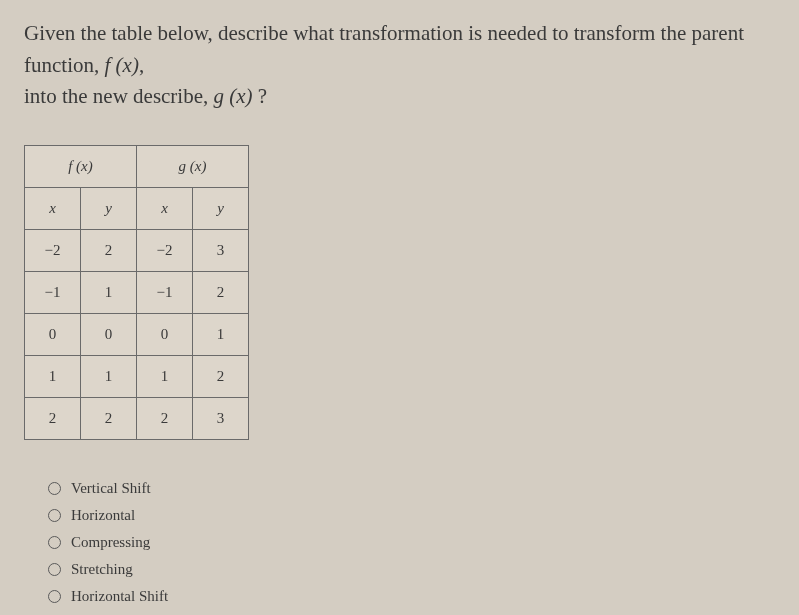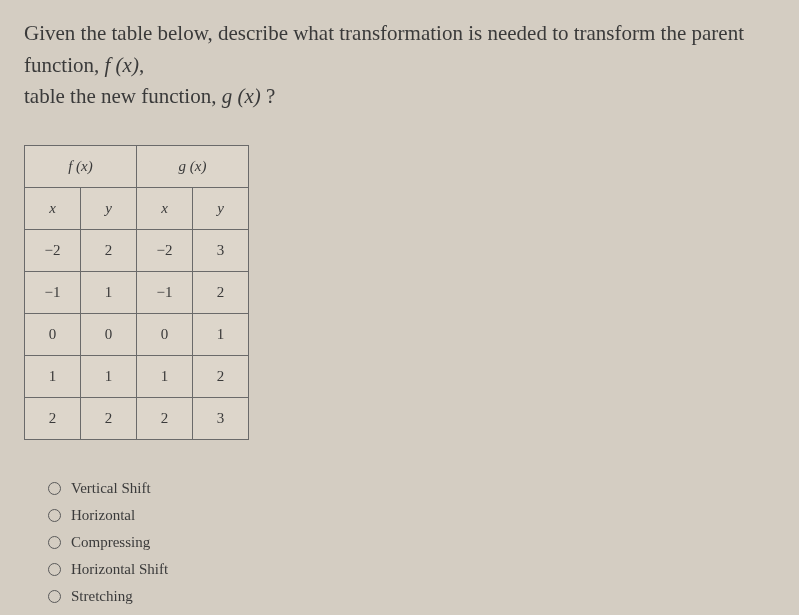--- a/index.html
+++ b/index.html
@@ -67,21 +67,21 @@
     }
     .option-label {
       font-size: 15px;
     }
   </style>
 </head>
 <body>
 
 <div class="question-text">
   <span>Given the table below, describe what transformation is needed to transform the parent function, </span><span class="math-var">f (x)</span><span>,</span><br>
-  <span>table the new function, </span><span class="math-var">g (x)</span><span> ?</span>
+  <span>into the new describe, </span><span class="math-var">g (x)</span><span> ?</span>
 </div>
 
 <table>
   <tbody>
       <tr>
     <th colspan="2" class="func-header">f (x)</th>
     <th colspan="2" class="func-header">g (x)</th>
   </tr>
   <tr>
     <th class="sub-header">x</th>
@@ -130,19 +130,19 @@
   <div class="option">
     <span class="radio-circle"></span>
     <span class="option-label">Horizontal</span>
   </div>
   <div class="option">
     <span class="radio-circle"></span>
     <span class="option-label">Compressing</span>
   </div>
   <div class="option">
     <span class="radio-circle"></span>
-    <span class="option-label">Horizontal Shift</span>
+    <span class="option-label">Stretching</span>
   </div>
   <div class="option">
     <span class="radio-circle"></span>
-    <span class="option-label">Stretching</span>
+    <span class="option-label">Horizontal Shift</span>
   </div>
 </div>
 
 </body></html>

